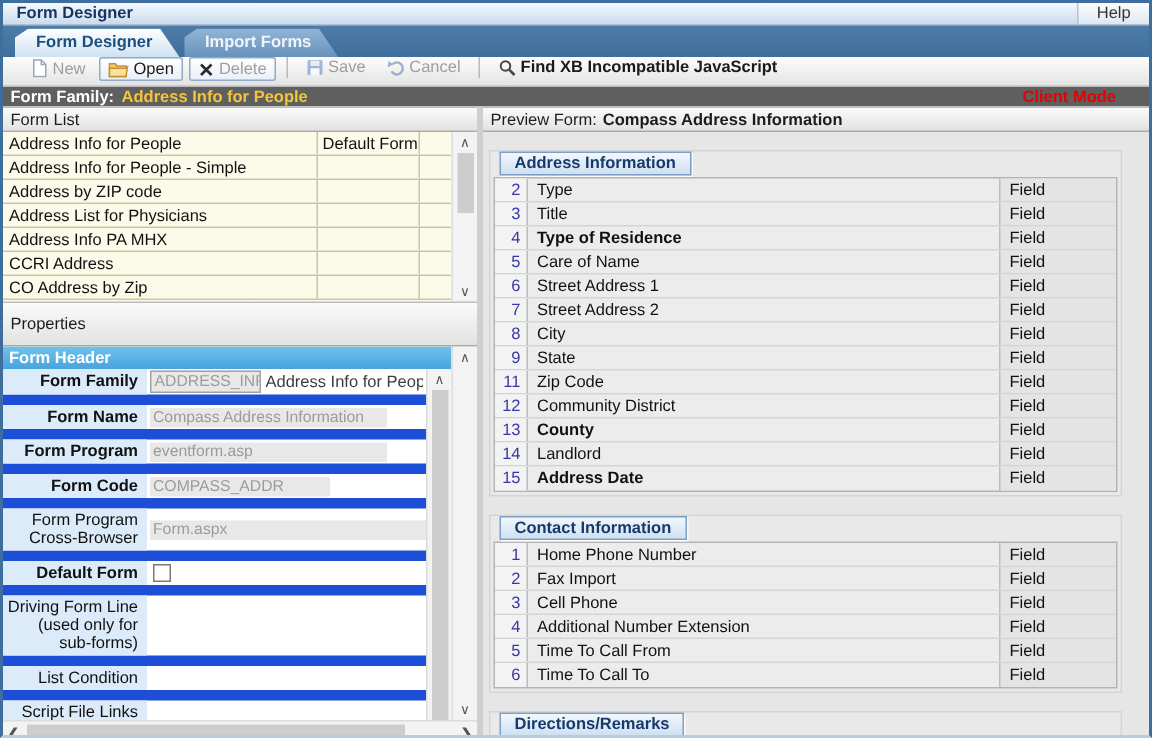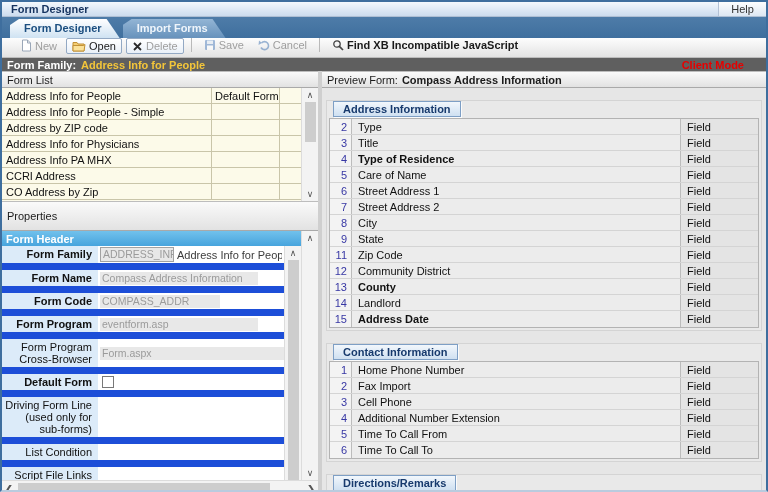--- a/index.html
+++ b/index.html
@@ -73,21 +73,21 @@
   .prop-row{display:flex;min-height:16px;border-bottom:7px solid #1d4ed8}
   .prop-label{width:96px;flex:none;background:#dcebf9;text-align:right;padding:2px 6px 2px 2px;line-height:12px;color:#111}
   .prop-label.bold{font-weight:bold}
   .prop-value{flex:1;display:flex;align-items:center;padding:1px 2px;gap:3px;overflow:hidden}
   .prop-input{background:#e8e8e8;color:#9b9b9b;height:13px;line-height:13px;padding:0 2px;overflow:hidden;white-space:nowrap;font-size:10.5px;flex:none}
   .prop-input.bordered{border:1px solid #a2a2a2;height:15px;line-height:13px}
   .prop-extra{color:#3c3c3c;white-space:nowrap;overflow:hidden}
   .checkbox{width:12px;height:12px;border:1px solid #787878;background:#fff;margin-left:2px;cursor:pointer}
 
   
-  .preview-body{flex:1;padding:2px 4px 0 4px;overflow:hidden}
+  .preview-body{flex:1;padding:2px 18px 0 4px;overflow:hidden}
   .pv-section{border:1px solid #d4d4d4;margin-top:12px;padding:2px;background:#e9e9e9}
   .pv-section:first-child{margin-top:10px}
   .pv-tab{display:inline-block;position:relative;margin:-10px 0 1px 4px;border:1px solid #7e9fc5;background:linear-gradient(#f2f7fc,#cfe0f1);padding:1px 9px;font-weight:bold;color:#173a6d;box-shadow:1px 1px 0 #fbfbfb;cursor:pointer}
   .pv-table{border:1px solid #b3b3b3;background:#ececec}
   .pv-row{display:grid;grid-template-columns:22px 1fr 78px;height:16px;border-bottom:1px solid #d4d4d4;align-items:stretch;cursor:pointer}
   .pv-row:last-child{border-bottom:none}
   .pv-num{text-align:right;padding-right:4px;color:#3737a4;border-right:1px solid #bcbcbc;display:flex;align-items:center;justify-content:flex-end;background:#f3f3f3}
   .pv-label{padding-left:6px;display:flex;align-items:center;white-space:nowrap;overflow:hidden}
   .pv-label.bold{font-weight:bold}
   .pv-field{border-left:1px solid #bcbcbc;display:flex;align-items:center;padding-left:6px;background:#e4e4e4}
@@ -189,21 +189,21 @@
               <div class="fl-c1">Address Info for People - Simple</div>
               <div class="fl-c2"></div>
               <div class="fl-c3"></div>
             </div>
             <div class="fl-row">
               <div class="fl-c1">Address by ZIP code</div>
               <div class="fl-c2"></div>
               <div class="fl-c3"></div>
             </div>
             <div class="fl-row">
-              <div class="fl-c1">Address Info for Physicians</div>
+              <div class="fl-c1">Address List for Physicians</div>
               <div class="fl-c2"></div>
               <div class="fl-c3"></div>
             </div>
             <div class="fl-row">
               <div class="fl-c1">Address Info PA MHX</div>
               <div class="fl-c2"></div>
               <div class="fl-c3"></div>
             </div>
             <div class="fl-row">
               <div class="fl-c1">CCRI Address</div>
@@ -238,29 +238,29 @@
                     <div class="prop-extra">Address Info for People</div>
                   </div>
                 </div>
                 <div class="prop-row">
                   <div class="prop-label bold">Form Name</div>
                   <div class="prop-value">
                     <div class="prop-input" style="width: 158px;">Compass Address Information</div>
                   </div>
                 </div>
                 <div class="prop-row">
+                  <div class="prop-label bold">Form Program</div>
+                  <div class="prop-value">
+                    <div class="prop-input" style="width: 158px;">eventform.asp</div>
+                  </div>
+                </div>
+                <div class="prop-row">
                   <div class="prop-label bold">Form Code</div>
                   <div class="prop-value">
                     <div class="prop-input" style="width: 120px;">COMPASS_ADDR</div>
-                  </div>
-                </div>
-                <div class="prop-row">
-                  <div class="prop-label bold">Form Program</div>
-                  <div class="prop-value">
-                    <div class="prop-input" style="width: 158px;">eventform.asp</div>
                   </div>
                 </div>
                 <div class="prop-row">
                   <div class="prop-label">Form Program Cross-Browser</div>
                   <div class="prop-value">
                     <div class="prop-input" style="width: 185px;">Form.aspx</div>
                   </div>
                 </div>
                 <div class="prop-row">
                   <div class="prop-label bold">Default Form</div>

